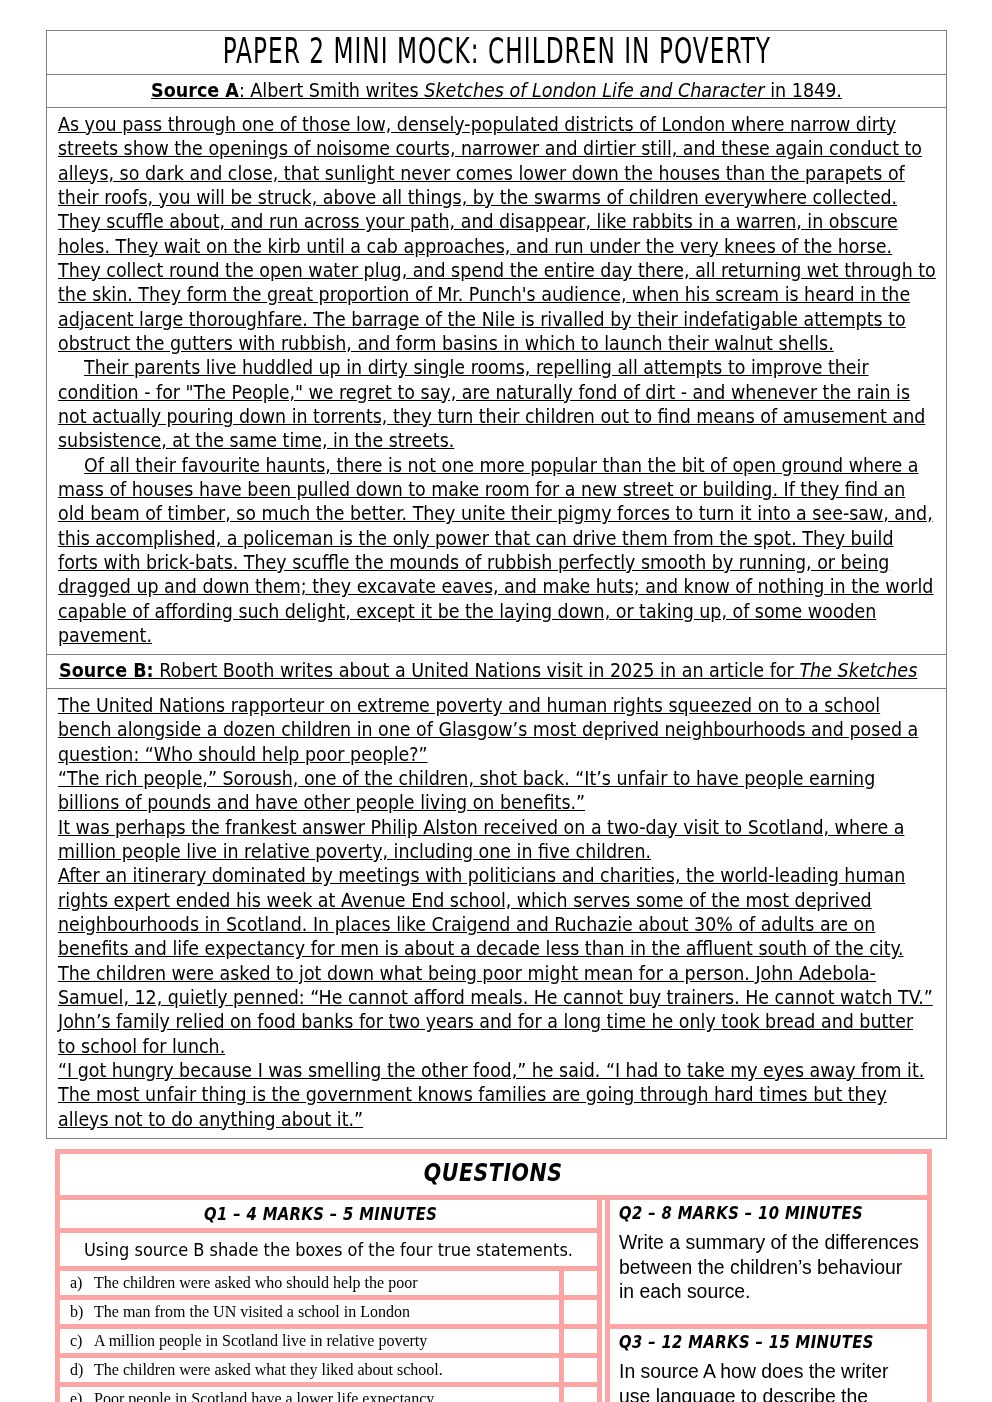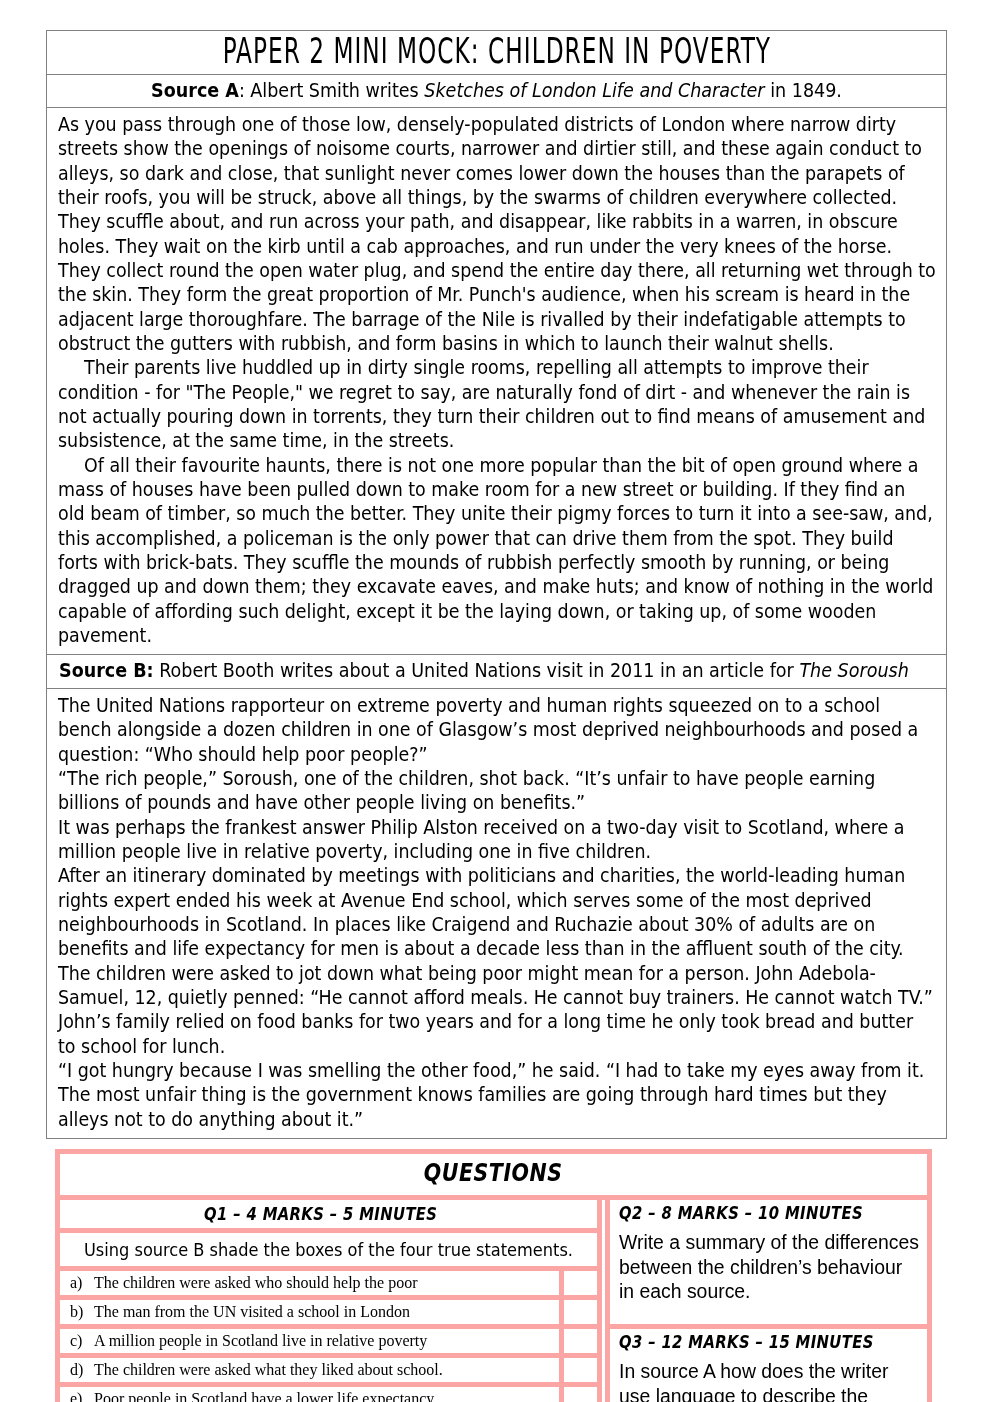--- a/index.html
+++ b/index.html
@@ -19,20 +19,21 @@
     position: relative;
     width: 992px;
     height: 1402px;
     box-sizing: border-box;
     padding: 30px 45px 0 46px;
   }
   .narrow {
     font-family: "Liberation Sans Narrow", "DejaVu Sans Condensed", "Liberation Sans", sans-serif;
     font-stretch: condensed;
     transform-origin: left top;
+    text-decoration: underline;
   }
 
   
   .source-table {
     border: 1px solid #808080;
     border-collapse: collapse;
     width: 901px;
     table-layout: fixed;
   }
   .title-cell {
@@ -172,21 +173,21 @@
     </tr>
     <tr>
       <td class="source-body narrow">
         <p>As you pass through one of those low, densely-populated districts of London where narrow dirty streets show the openings of noisome courts, narrower and dirtier still, and these again conduct to alleys, so dark and close, that sunlight never comes lower down the houses than the parapets of their roofs, you will be struck, above all things, by the swarms of children everywhere collected. They scuffle about, and run across your path, and disappear, like rabbits in a warren, in obscure holes. They wait on the kirb until a cab approaches, and run under the very knees of the horse. They collect round the open water plug, and spend the entire day there, all returning wet through to the skin. They form the great proportion of Mr. Punch's audience, when his scream is heard in the adjacent large thoroughfare. The barrage of the Nile is rivalled by their indefatigable attempts to obstruct the gutters with rubbish, and form basins in which to launch their walnut shells.</p>
         <p class="indent">Their parents live huddled up in dirty single rooms, repelling all attempts to improve their condition - for "The People," we regret to say, are naturally fond of dirt - and whenever the rain is not actually pouring down in torrents, they turn their children out to find means of amusement and subsistence, at the same time, in the streets.</p>
         <p class="indent">Of all their favourite haunts, there is not one more popular than the bit of open ground where a mass of houses have been pulled down to make room for a new street or building. If they find an old beam of timber, so much the better. They unite their pigmy forces to turn it into a see-saw, and, this accomplished, a policeman is the only power that can drive them from the spot. They build forts with brick-bats. They scuffle the mounds of rubbish perfectly smooth by running, or being dragged up and down them; they excavate eaves, and make huts; and know of nothing in the world capable of affording such delight, except it be the laying down, or taking up, of some wooden pavement.</p>
       </td>
     </tr>
     <tr>
       <td class="source-head left">
-        <span class="narrow"><span class="sa-label">Source B:</span><span> Robert Booth writes about a United Nations visit in 2011 in an article for </span><em>The Soroush</em></span>
+        <span class="narrow"><span class="sa-label">Source B:</span><span> Robert Booth writes about a United Nations visit in 2025 in an article for </span><em>The Sketches</em></span>
       </td>
     </tr>
     <tr>
       <td class="source-body narrow">
         <p>The United Nations rapporteur on extreme poverty and human rights squeezed on to a school bench alongside a dozen children in one of Glasgow’s most deprived neighbourhoods and posed a question: “Who should help poor people?”</p>
         <p>“The rich people,” Soroush, one of the children, shot back. “It’s unfair to have people earning billions of pounds and have other people living on benefits.”</p>
         <p>It was perhaps the frankest answer Philip Alston received on a two-day visit to Scotland, where a million people live in relative poverty, including one in five children.</p>
         <p>After an itinerary dominated by meetings with politicians and charities, the world-leading human rights expert ended his week at Avenue End school, which serves some of the most deprived neighbourhoods in Scotland. In places like Craigend and Ruchazie about 30% of adults are on benefits and life expectancy for men is about a decade less than in the affluent south of the city.</p>
         <p>The children were asked to jot down what being poor might mean for a person. John Adebola-Samuel, 12, quietly penned: “He cannot afford meals. He cannot buy trainers. He cannot watch TV.”</p>
         <p>John’s family relied on food banks for two years and for a long time he only took bread and butter to school for lunch.</p>

